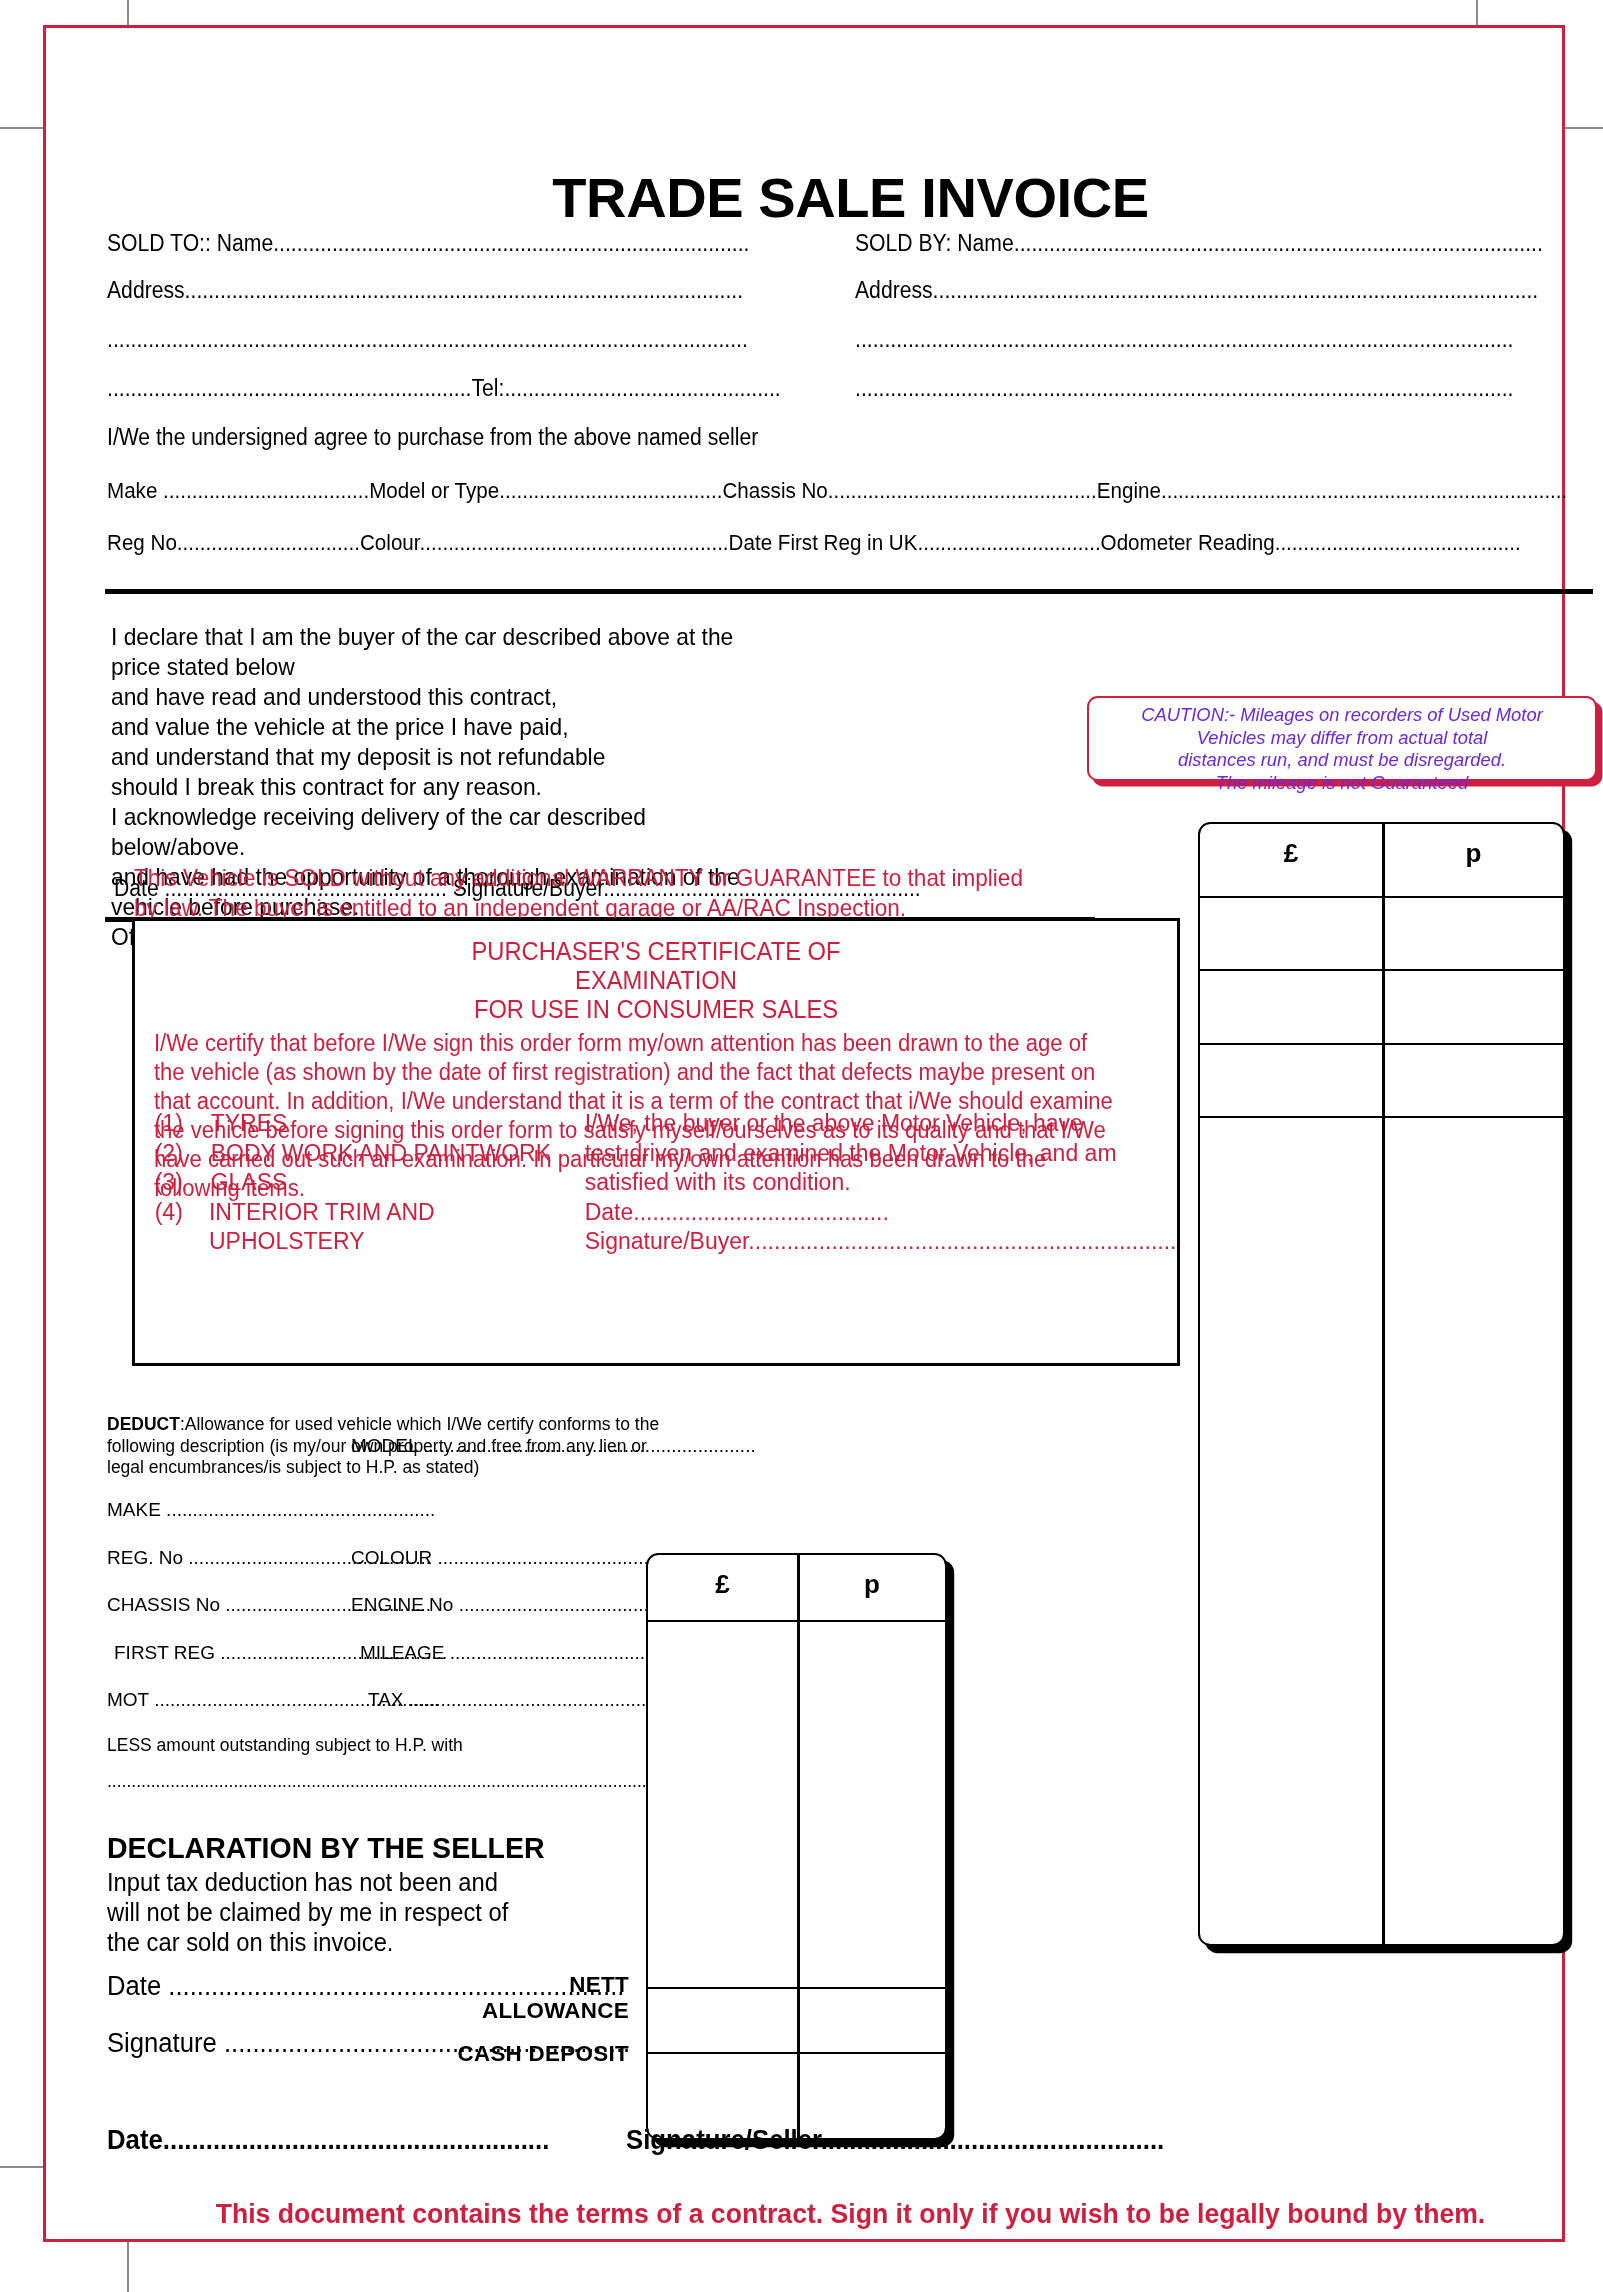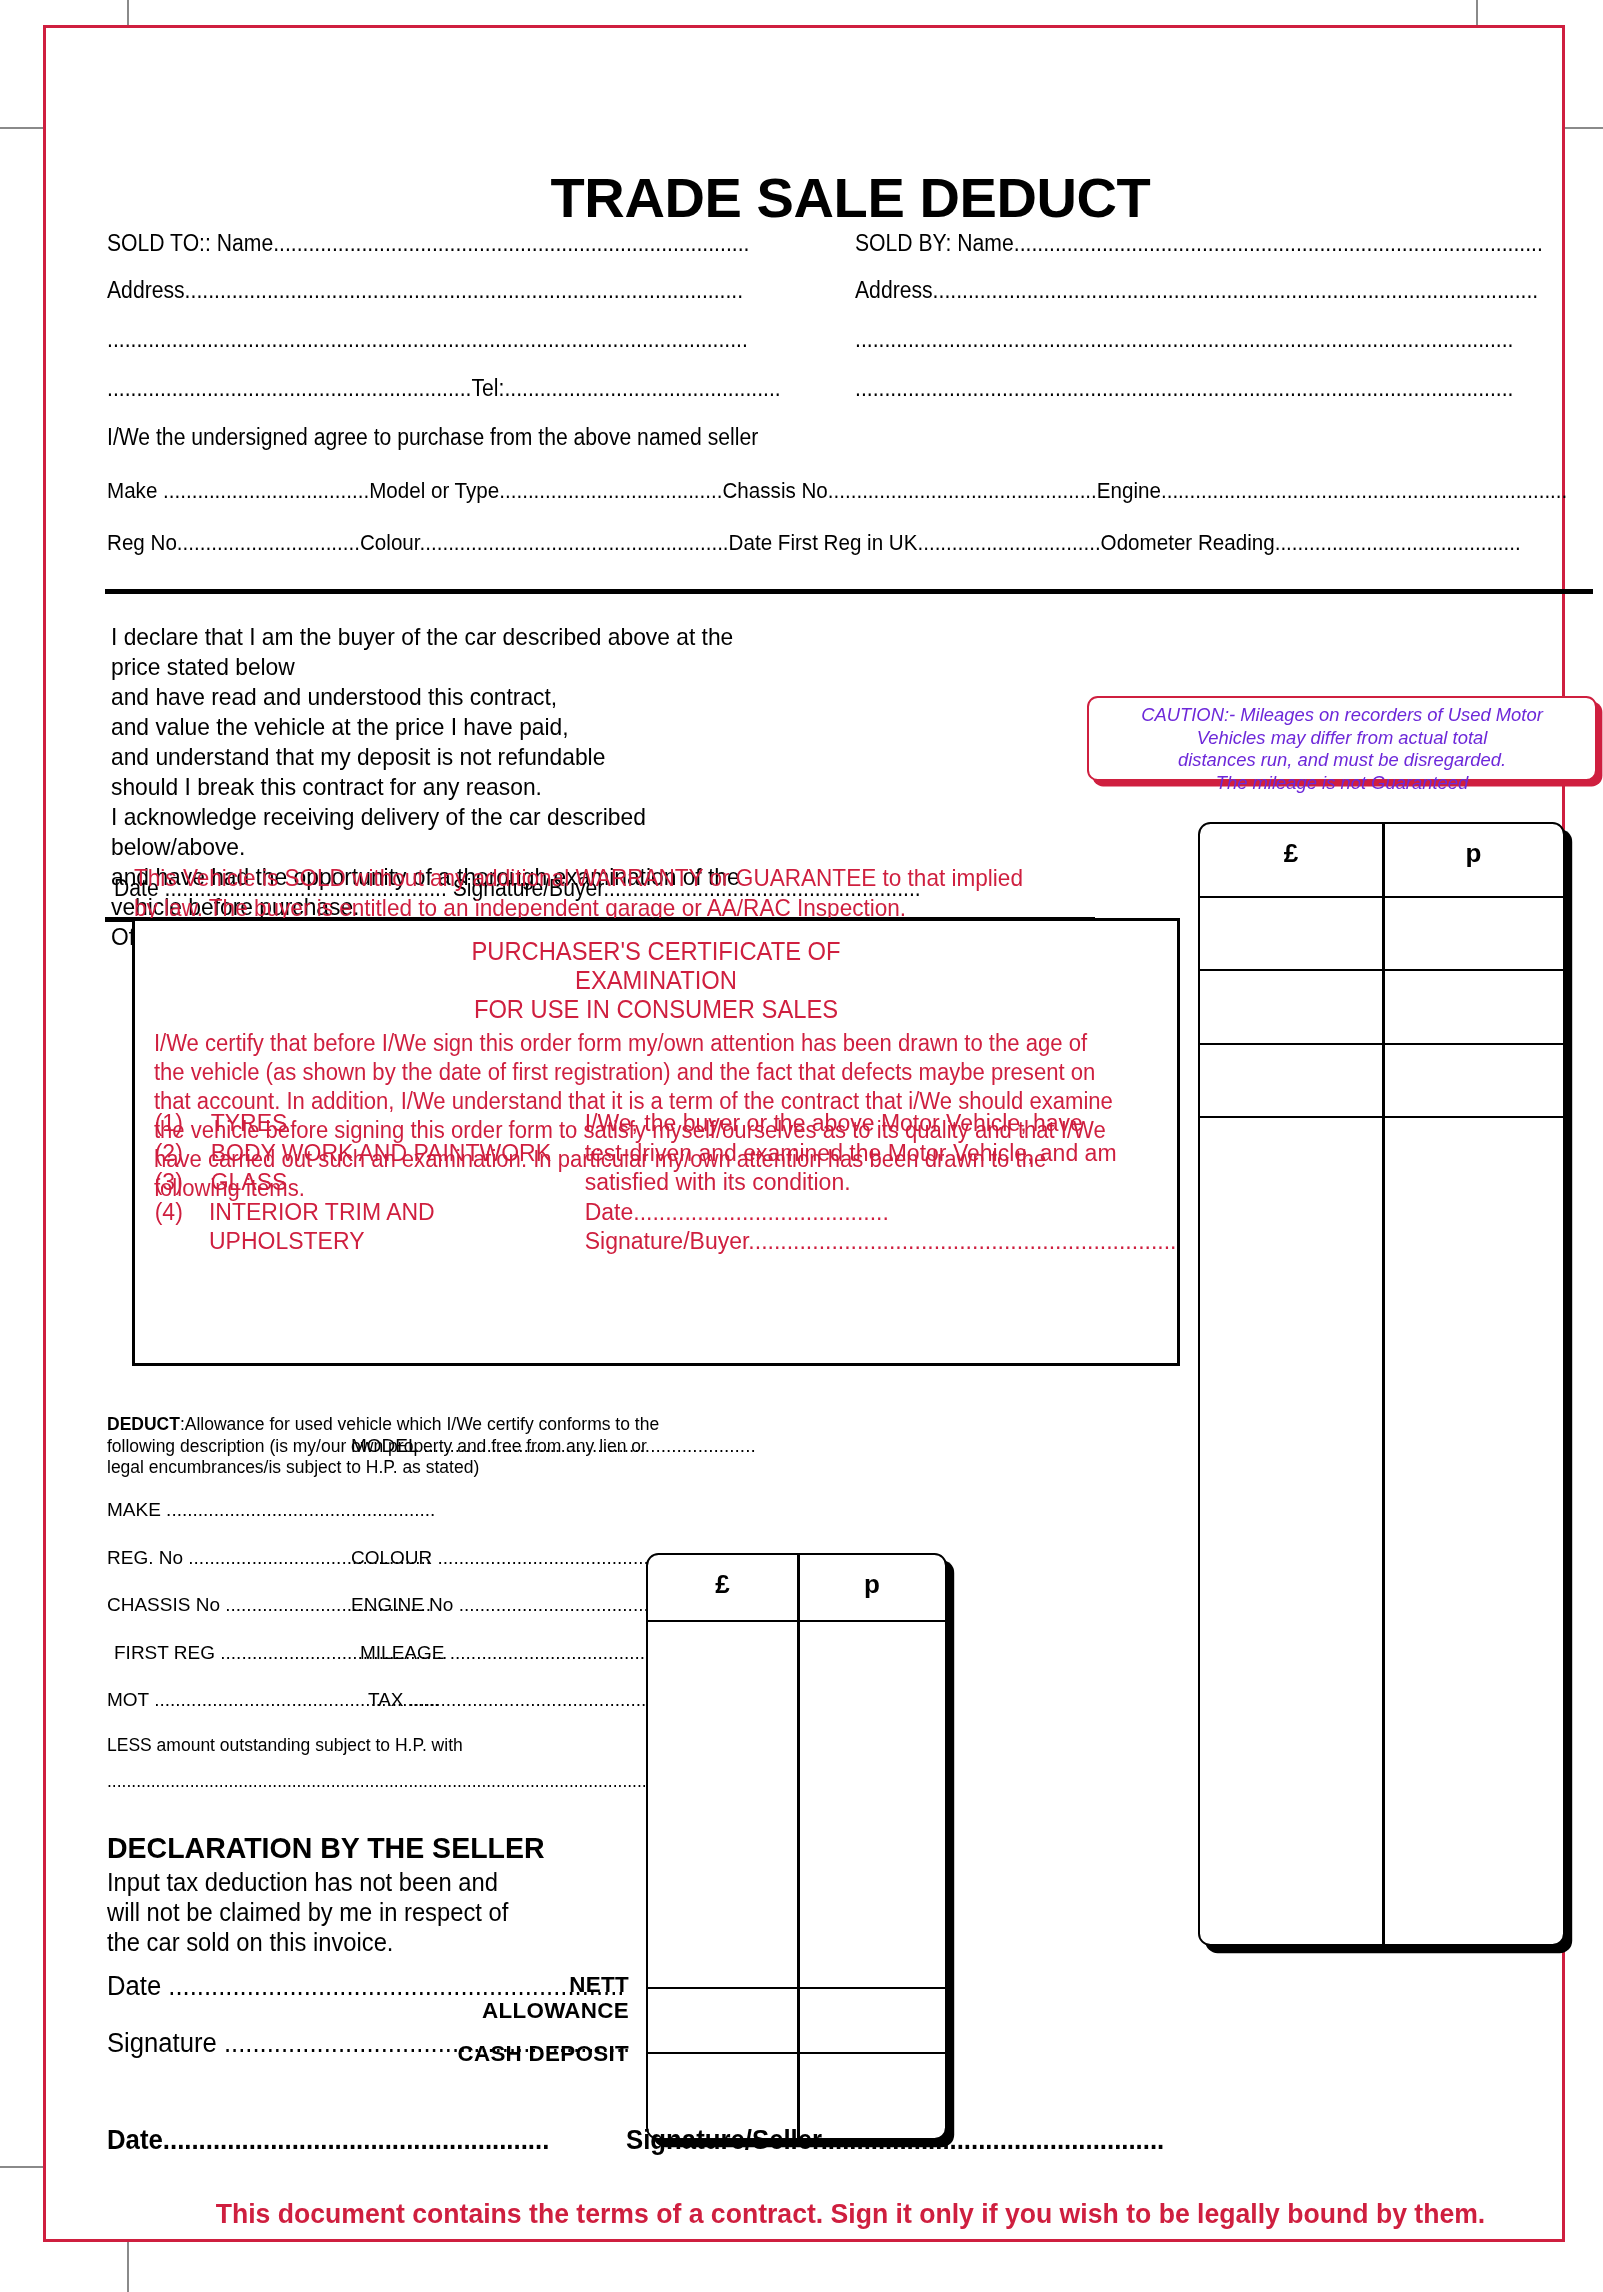--- a/index.html
+++ b/index.html
@@ -265,21 +265,21 @@
   <div class="cropmark cm-v" style="left:127px; top:0px;"></div>
   <div class="cropmark cm-h" style="left:0px; top:127px;"></div>
   <div class="cropmark cm-v" style="left:1476px; top:0px;"></div>
   <div class="cropmark cm-h" style="left:1501px; top:127px;"></div>
   <div class="cropmark cm-v" style="left:127px; top:2190px;"></div>
   <div class="cropmark cm-h" style="left:0px; top:2166px;"></div>
 
   <div class="frame">
     <div class="inner">
 
-      <div class="title">TRADE SALE DEDUCT</div>
+      <div class="title">TRADE SALE INVOICE</div>
 
       <div class="row" style="left:9px; top:159px;">SOLD TO:: Name.................................................................................</div>
       <div class="row" style="left:9px; top:206px;">Address...............................................................................................</div>
       <div class="row" style="left:9px; top:255px;">.............................................................................................................</div>
       <div class="row" style="left:9px; top:304px;">..............................................................Tel:...............................................</div>
 
       <div class="row" style="left:757px; top:159px;">SOLD BY: Name..........................................................................................</div>
       <div class="row" style="left:757px; top:206px;">Address.......................................................................................................</div>
       <div class="row" style="left:757px; top:255px;">................................................................................................................</div>
       <div class="row" style="left:757px; top:304px;">................................................................................................................</div>

